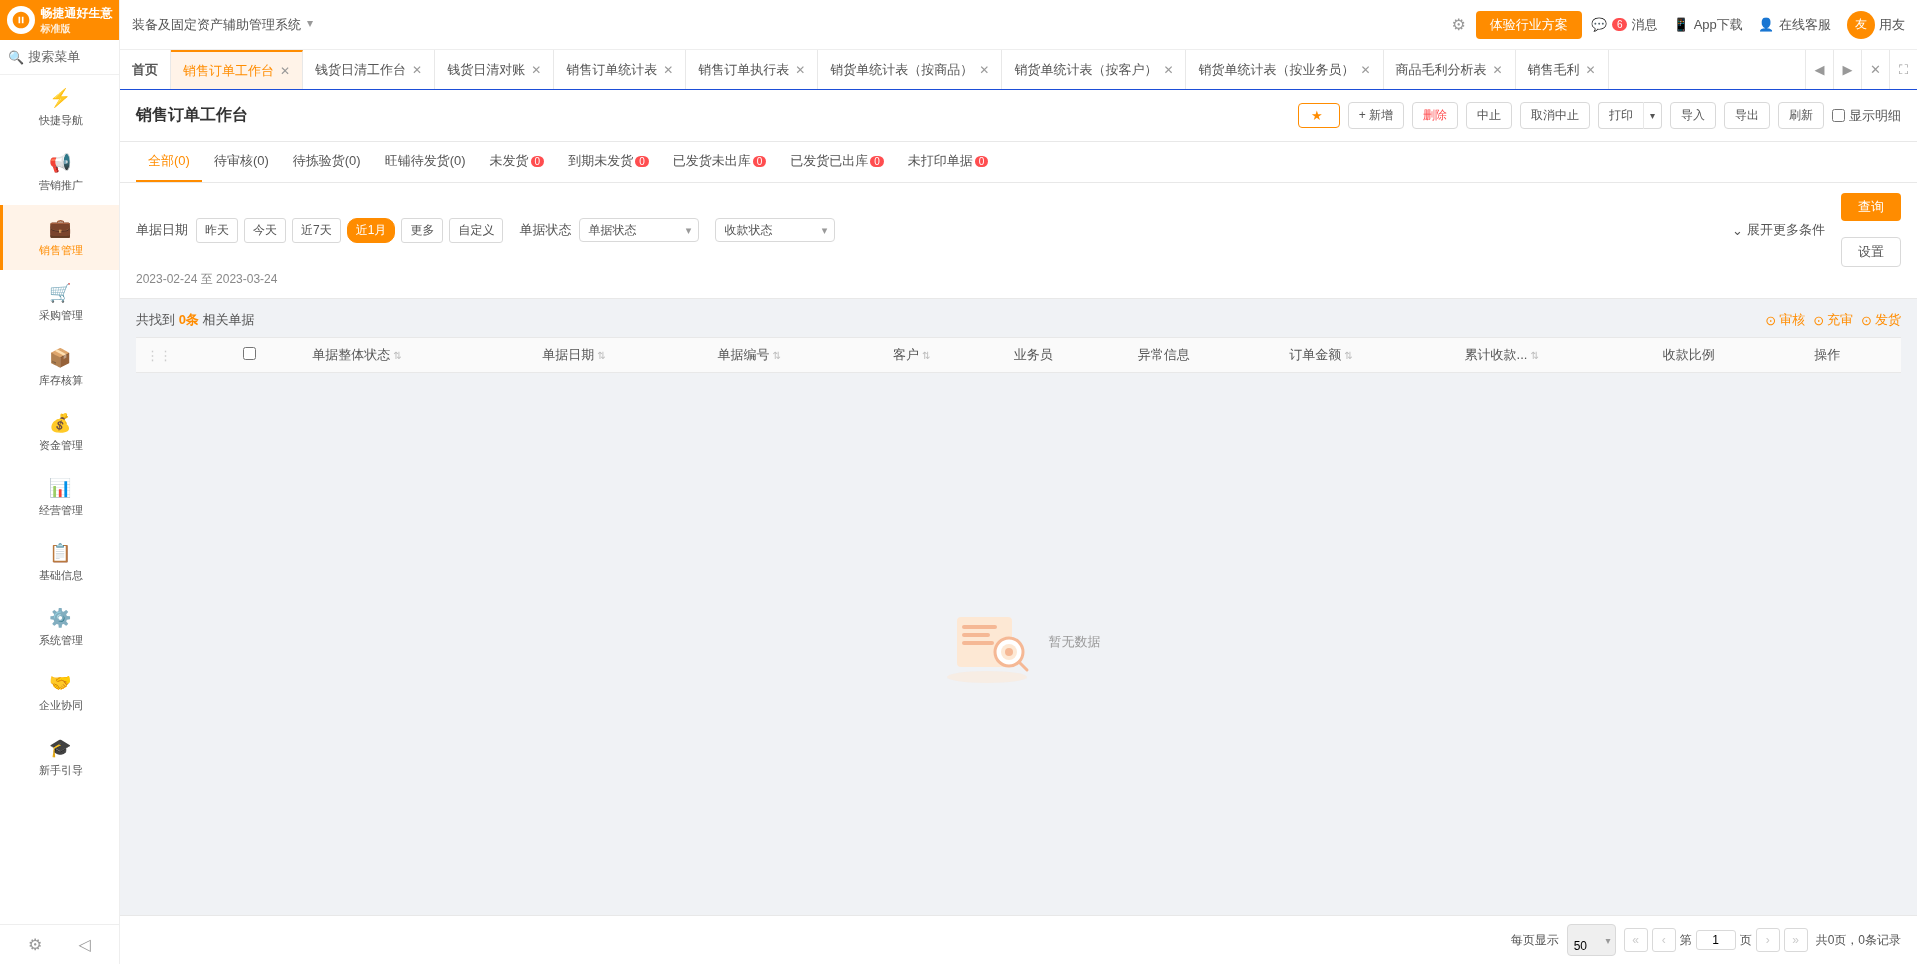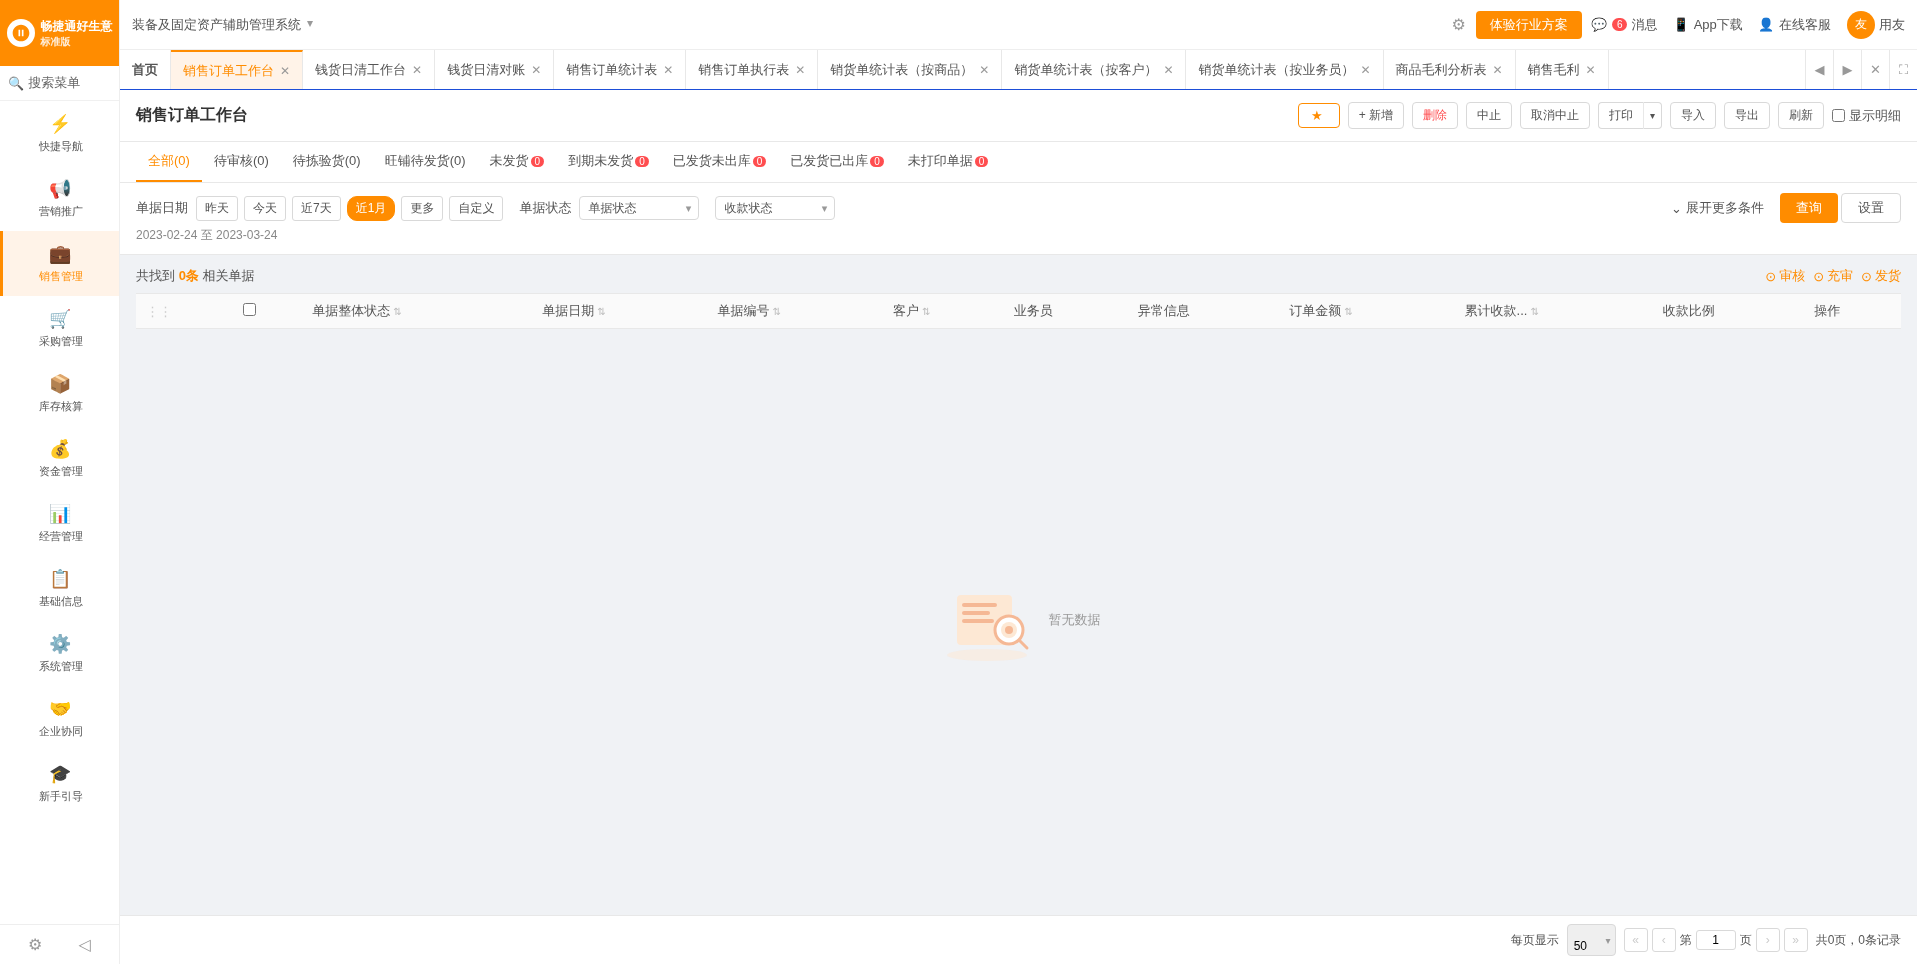--- a/index.html
+++ b/index.html
@@ -1,20 +1,20 @@
 <!DOCTYPE html>
 <html><head>
   <meta charset="utf-8">
   <style>
     * { box-sizing: border-box; margin: 0; padding: 0; font-family: 'Microsoft YaHei', Arial, sans-serif; font-size: 13px; }
     body { display: flex; height: 964px; overflow: hidden; background: #f5f5f5; }
 
     
     .sidebar { width: 120px; background: #fff; display: flex; flex-direction: column; border-right: 1px solid #eee; flex-shrink: 0; }
-    .sidebar-logo { height: 66px; background: #ff8c00; display: flex; align-items: center; justify-content: center; color: #fff; font-size: 14px; font-weight: bold; gap: 6px; }
+    .sidebar-logo { height: 40px; background: #ff8c00; display: flex; align-items: center; justify-content: center; color: #fff; font-size: 14px; font-weight: bold; gap: 6px; }
     .sidebar-logo-icon { width: 28px; height: 28px; background: #fff; border-radius: 50%; display: flex; align-items: center; justify-content: center; }
     .sidebar-logo-icon svg { width: 20px; height: 20px; }
     .sidebar-search { display: flex; align-items: center; padding: 8px; gap: 4px; border-bottom: 1px solid #f0f0f0; cursor: pointer; color: #666; }
     .sidebar-nav-item { display: flex; flex-direction: column; align-items: center; justify-content: center; padding: 12px 8px; cursor: pointer; color: #555; gap: 4px; border-left: 3px solid transparent; }
     .sidebar-nav-item.active { background: #fff3e8; color: #ff8c00; border-left: 3px solid #ff8c00; }
     .sidebar-nav-item .nav-icon { font-size: 18px; }
     .sidebar-nav-item .nav-label { font-size: 11px; }
     .sidebar-bottom { margin-top: auto; display: flex; justify-content: space-around; padding: 10px; border-top: 1px solid #eee; }
     .sidebar-bottom-btn { cursor: pointer; color: #999; font-size: 16px; }
 
@@ -71,21 +71,21 @@
     .date-filter { display: flex; align-items: center; gap: 6px; flex-wrap: wrap; }
     .date-btn { padding: 3px 8px; border: 1px solid #d9d9d9; border-radius: 3px; cursor: pointer; font-size: 12px; color: #555; background: #fff; }
     .date-btn.active { background: #ff8c00; color: #fff; border-color: #ff8c00; border-radius: 10px; }
     .date-range { font-size: 12px; color: #888; margin-top: 4px; display: block; }
     .select-field { border: 1px solid #d9d9d9; border-radius: 4px; padding: 4px 28px 4px 8px; font-size: 12px; color: #555; background: #fff; cursor: pointer; min-width: 120px; appearance: none; position: relative; }
     .select-wrapper { position: relative; display: inline-block; }
     .select-wrapper::after { content: '▾'; position: absolute; right: 8px; top: 50%; transform: translateY(-50%); color: #999; pointer-events: none; font-size: 11px; }
     .expand-btn { display: flex; align-items: center; gap: 4px; cursor: pointer; color: #555; font-size: 12px; margin-left: auto; }
     .query-btn { background: #ff8c00; color: #fff; border: none; padding: 5px 16px; border-radius: 4px; cursor: pointer; font-size: 13px; }
     .set-btn { background: #fff; border: 1px solid #d9d9d9; color: #555; padding: 5px 16px; border-radius: 4px; cursor: pointer; font-size: 13px; }
-    .btn-col { display: flex; gap: 3px; }
+    .btn-col { display: flex; flex-direction: column; gap: 16px; }
 
     
     .table-area { flex: 1; overflow: auto; padding: 12px 16px; display: flex; flex-direction: column; gap: 8px; }
     .table-summary { display: flex; align-items: center; justify-content: space-between; }
     .summary-text { font-size: 13px; color: #555; }
     .summary-text .count { color: #ff8c00; font-weight: bold; }
     .table-ops { display: flex; align-items: center; gap: 8px; }
     .op-btn { display: flex; align-items: center; gap: 3px; cursor: pointer; font-size: 12px; color: #ff8c00; }
 
     .data-table { width: 100%; border-collapse: collapse; background: #fff; }

